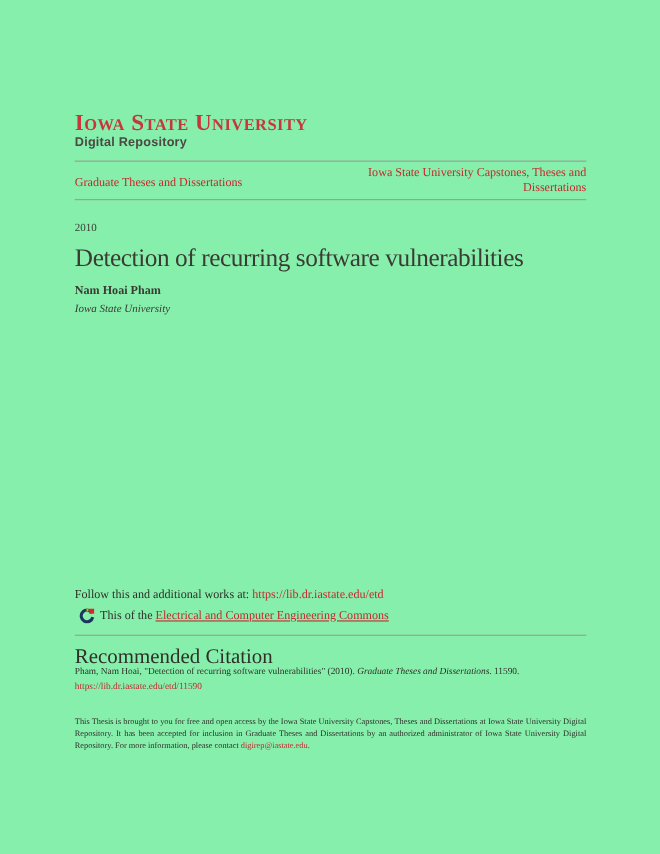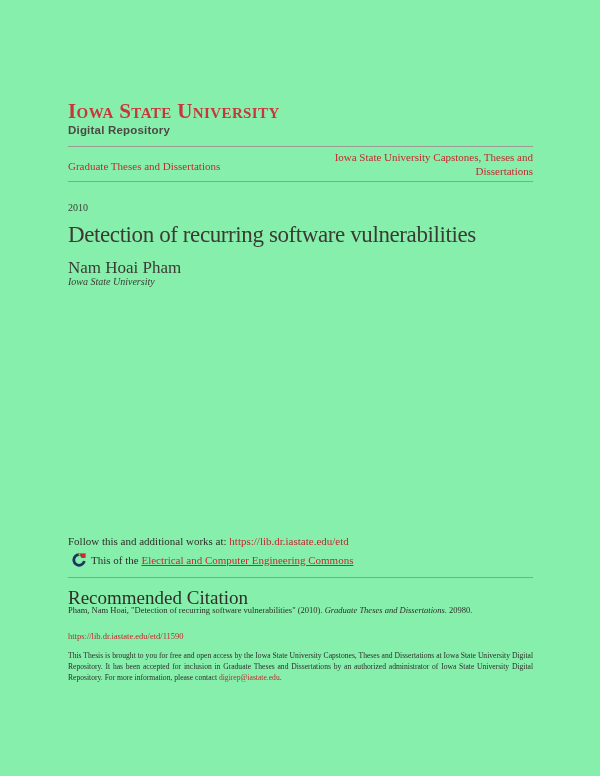--- a/index.html
+++ b/index.html
@@ -46,34 +46,34 @@
   .hdr-left { padding-top: 9px; }
   .hdr-right { width: 230px; text-align: right; display: inline-block; }
   .rule-2 { top: 181px; }
   
   .year { position: absolute; left: 68px; top: 202px; font-size: 10px; color: #3B3B33; }
   .title {
     position: absolute; left: 68px; top: 221px; width: 470px;
     font-size: 23px; line-height: 28px; letter-spacing: -0.4px;
     font-weight: 400; color: #3B3B33; white-space: nowrap;
   }
-  .author { position: absolute; left: 68px; top: 258px; font-size: 17px; color: #3B3B33; }
+  .author { position: absolute; left: 68px; top: 258px; font-size: 11px; color: #3B3B33; font-weight: bold; }
   .affil { position: absolute; left: 68px; top: 276px; font-size: 10px; font-style: italic; color: #3B3B33; }
   
   .follow { position: absolute; left: 68px; top: 535px; font-size: 11px; color: #2F2F28; }
   .follow a { color: var(--linkred, #C4292E); text-decoration: none; }
   .partof { position: absolute; left: 72px; top: 553px; font-size: 11px; color: #2F2F28; display: flex; align-items: center; }
   .partof .dc-icon { margin-right: 5px; display: inline-block; width: 14px; height: 14px; }
   .partof a { color: var(--linkred, #C4292E); text-decoration: underline; }
   .rule-3 { top: 577px; }
   
   .rec-head { position: absolute; left: 68px; top: 587px; font-size: 19px; color: #2F2F28; }
   .cite { position: absolute; left: 68px; top: 605px; width: 465px; font-size: 8.5px; line-height: 11px; color: #2F2F28; }
   .cite .it { font-style: italic; }
-  .cite-url { display: block; color: var(--linkred, #C4292E); text-decoration: none; margin-top: 15px; }
+  .cite-url { display: block; color: var(--linkred, #C4292E); text-decoration: none; margin-top: 2px; }
   
   .foot {
     position: absolute; left: 68px; top: 650px; width: 465px;
     font-size: 7.6px; line-height: 11px; text-align: justify; color: #2F2F28;
   }
   .foot a { color: var(--linkred, #C4292E); text-decoration: none; }
 </style>
 </head>
 <body>
 
@@ -110,21 +110,21 @@
         <rect x="9.5" y="0.5" width="2.6" height="3.4" fill="#F2A900"></rect>
       </svg>
     </span>
     <span>This of the </span>&nbsp;<a href="#">Electrical and Computer Engineering Commons</a>
   </div>
 
   <div class="rule rule-3"></div>
 
   <div class="rec-head">Recommended Citation</div>
   <div class="cite">
-    <span>Pham, Nam Hoai, "Detection of recurring software vulnerabilities" (2010). </span><span class="it">Graduate Theses and Dissertations</span><span>. 20980.</span>
+    <span>Pham, Nam Hoai, "Detection of recurring software vulnerabilities" (2010). </span><span class="it">Graduate Theses and Dissertations</span><span>. 11590.</span>
     <a href="#" class="cite-url">https://lib.dr.iastate.edu/etd/11590</a>
   </div>
 
   <div class="foot">
     <span>This Thesis is brought to you for free and open access by the Iowa State University Capstones, Theses and Dissertations at Iowa State University Digital Repository. It has been accepted for inclusion in Graduate Theses and Dissertations by an authorized administrator of Iowa State University Digital Repository. For more information, please contact </span><a href="#">digirep@iastate.edu</a><span>.</span>
   </div>
 
 </div>
 
 </body></html>

